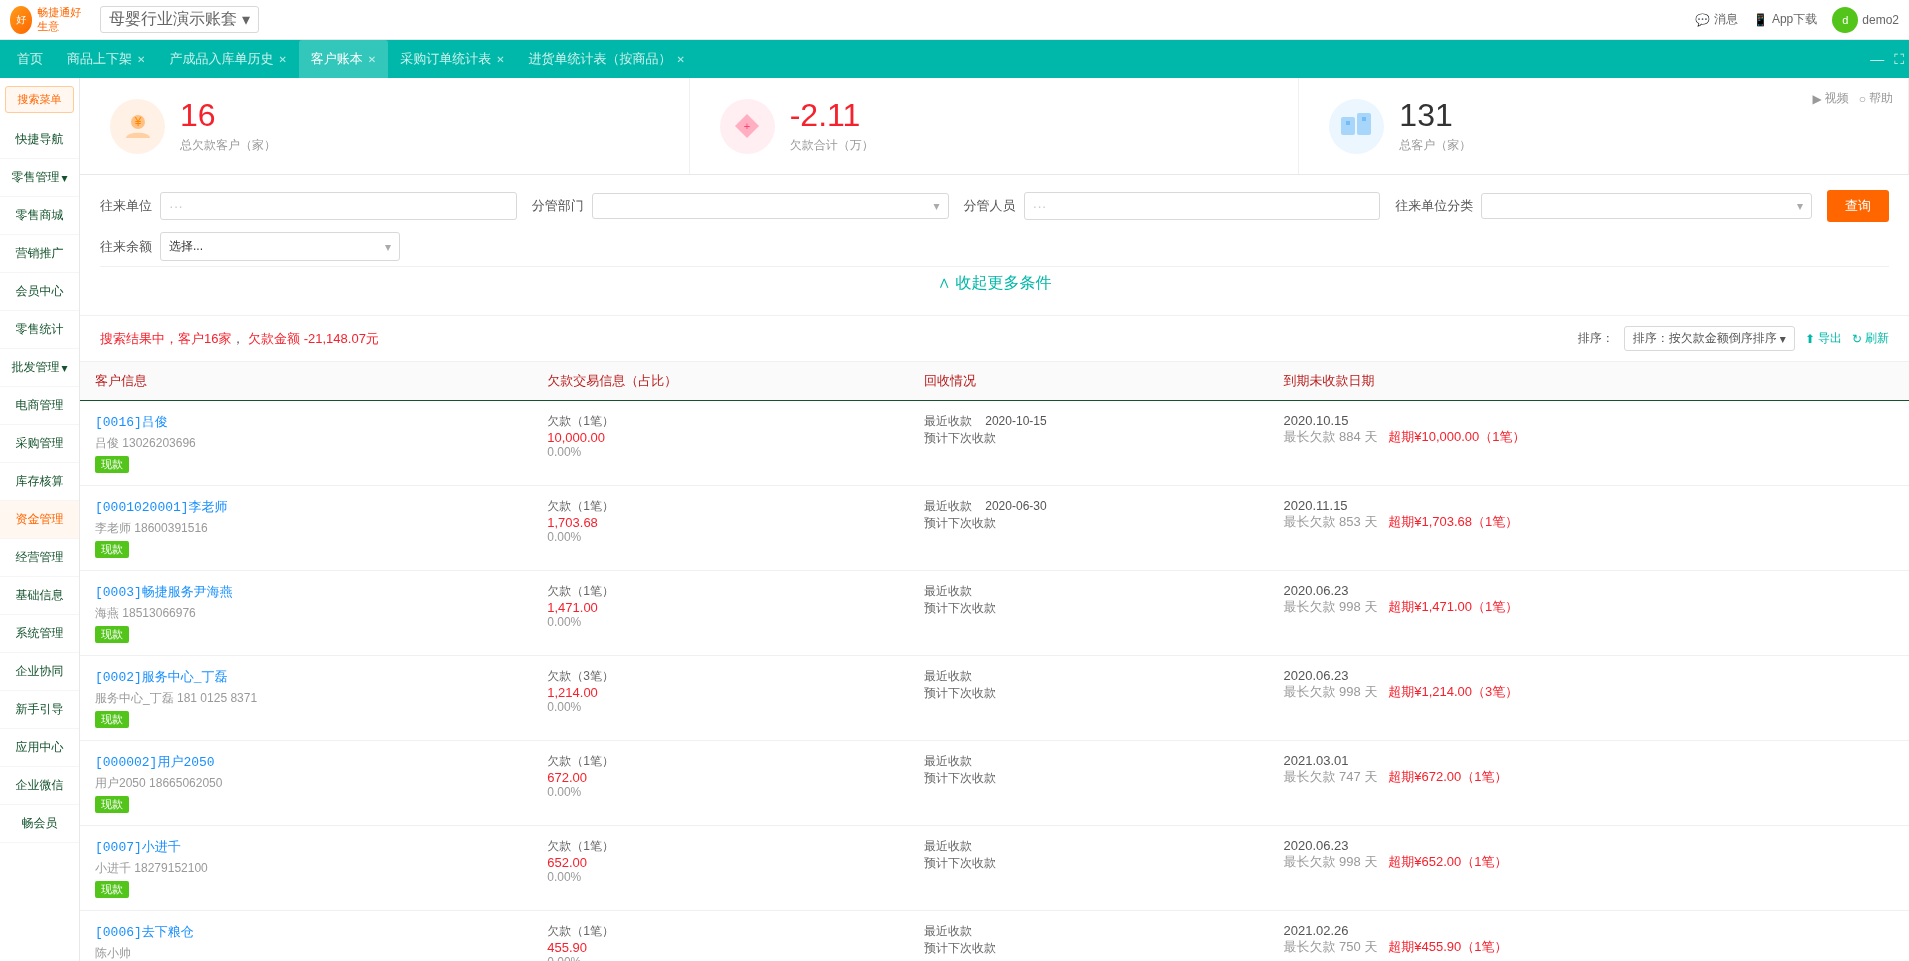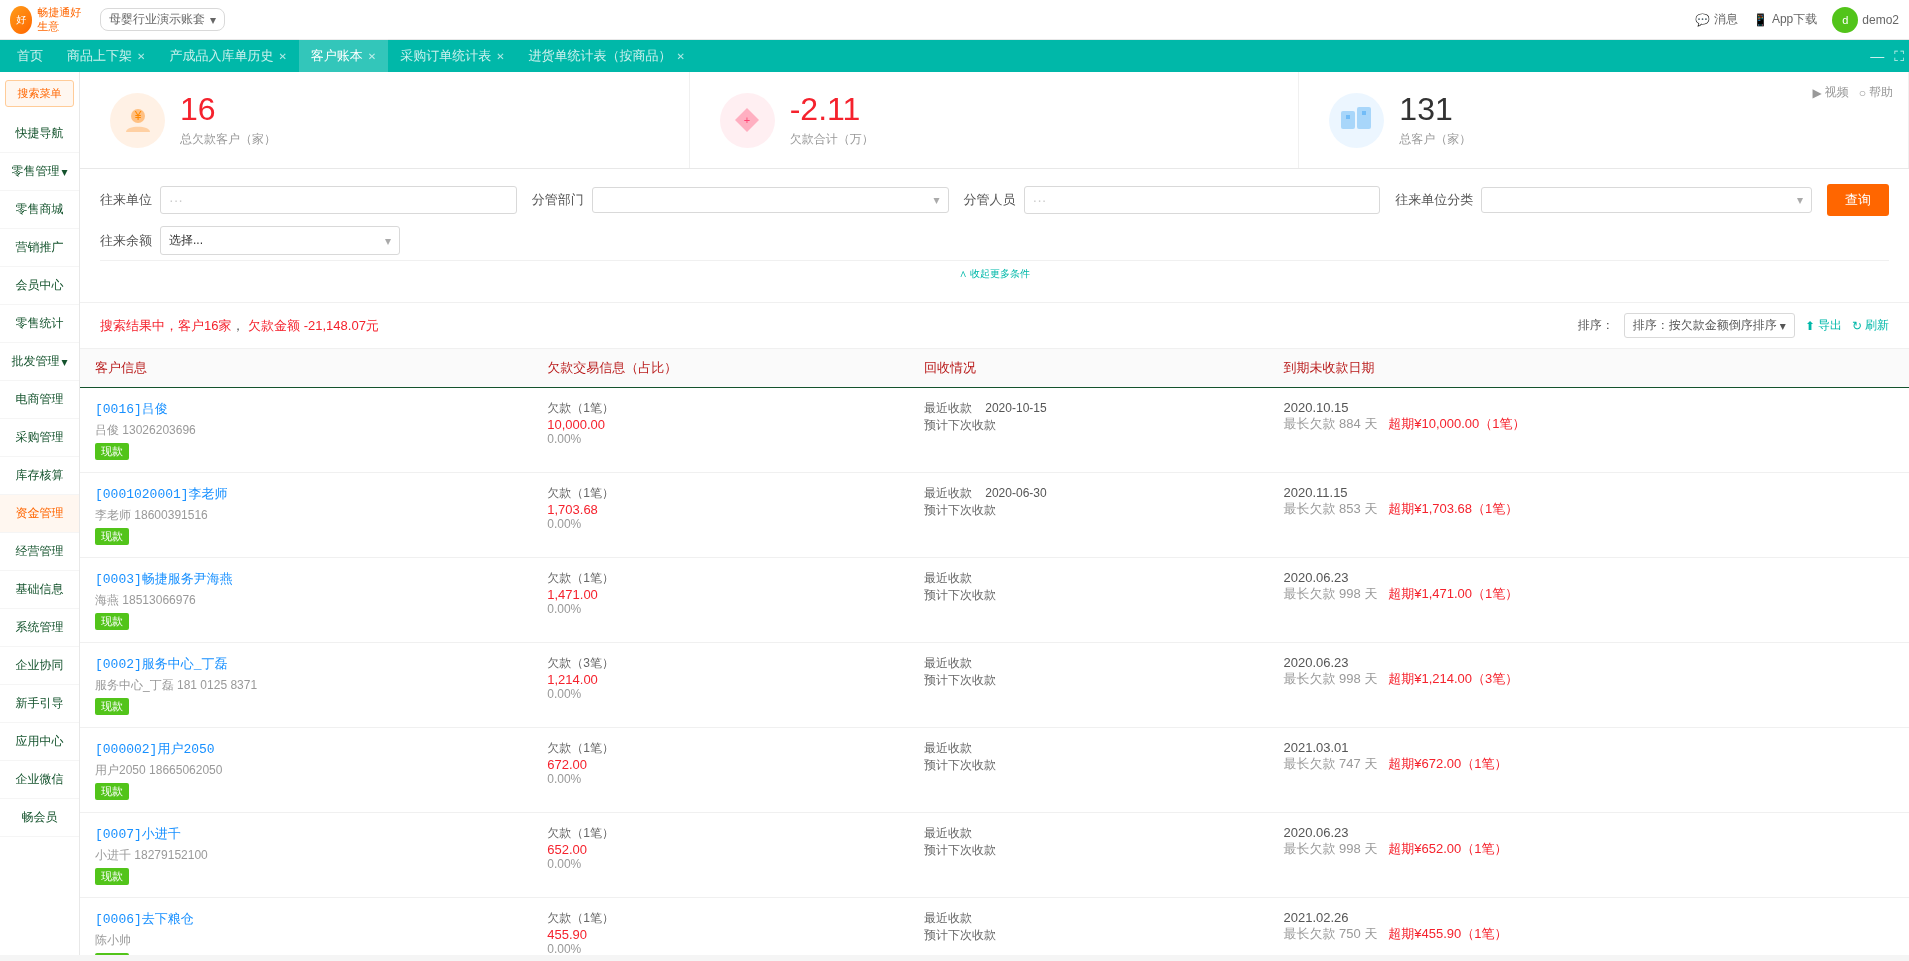--- a/index.html
+++ b/index.html
@@ -3,27 +3,27 @@
   <meta charset="utf-8">
   <style>
     * { margin: 0; padding: 0; box-sizing: border-box; }
     body { font-family: 'Microsoft YaHei', Arial, sans-serif; font-size: 13px; background: #f5f5f5; color: #333; overflow-x: hidden; }
     
     
     .top-bar { display: flex; align-items: center; height: 40px; background: #fff; border-bottom: 1px solid #e8e8e8; padding: 0 10px; }
     .logo-area { display: flex; align-items: center; gap: 5px; width: 80px; }
     .logo-icon { width: 28px; height: 28px; background: linear-gradient(135deg, #ff9d1a, #ff6600); border-radius: 50%; display: flex; align-items: center; justify-content: center; color: white; font-size: 10px; }
     .logo-text { font-size: 11px; color: #ff6600; line-height: 1.2; }
-    .top-selector { border: 1px solid #d9d9d9; border-radius: 8px; padding: 2px 8px; font-size: 12px; color: #666; display: flex; align-items: center; gap: 5px; cursor: pointer; margin-left: 10px; }
+    .top-selector { border: 1px solid #d9d9d9; border-radius: 3px; padding: 2px 8px; font-size: 16px; color: #666; display: flex; align-items: center; gap: 5px; cursor: pointer; margin-left: 10px; }
     .top-right { margin-left: auto; display: flex; align-items: center; gap: 15px; }
     .top-right-item { display: flex; align-items: center; gap: 4px; font-size: 12px; color: #666; cursor: pointer; }
     .avatar { width: 26px; height: 26px; border-radius: 50%; background: #52c41a; display: flex; align-items: center; justify-content: center; color: white; font-size: 11px; }
 
     
-    .tab-bar { display: flex; align-items: center; background: #00b8a9; height: 32px; padding: 0 5px; }
+    .tab-bar { display: flex; align-items: center; background: #00b8a9; height: 38px; padding: 0 5px; }
     .tab-item { display: flex; align-items: center; gap: 5px; padding: 0 12px; height: 38px; color: rgba(255,255,255,0.8); font-size: 13px; cursor: pointer; white-space: nowrap; }
     .tab-item.active { background: rgba(255,255,255,0.2); color: #fff; border-radius: 3px 3px 0 0; }
     .tab-item .close-x { font-size: 10px; color: rgba(255,255,255,0.7); }
     .tab-bar-right { margin-left: auto; display: flex; align-items: center; gap: 10px; }
     .tab-bar-right span { color: rgba(255,255,255,0.8); font-size: 14px; cursor: pointer; }
 
     
     .layout { display: flex; height: calc(100vh - 78px); }
     
     
@@ -54,21 +54,21 @@
     
     .filter-area { background: #fff; padding: 15px 20px; margin: 0; border-bottom: 1px solid #f0f0f0; }
     .filter-row { display: flex; align-items: center; gap: 15px; margin-bottom: 10px; }
     .filter-item { display: flex; align-items: center; gap: 8px; flex: 1; }
     .filter-label { font-size: 13px; color: #555; white-space: nowrap; flex-shrink: 0; }
     .filter-input { flex: 1; border: 1px solid #d9d9d9; border-radius: 3px; padding: 5px 8px; font-size: 12px; color: #333; display: flex; align-items: center; justify-content: space-between; cursor: pointer; min-width: 0; }
     .filter-input .dots { color: #ccc; font-size: 14px; }
     .filter-select { flex: 1; border: 1px solid #d9d9d9; border-radius: 3px; padding: 5px 8px; font-size: 12px; color: #333; display: flex; align-items: center; justify-content: space-between; cursor: pointer; }
     .filter-select .arrow { color: #aaa; }
     .query-btn { background: #ff6600; color: white; border: none; border-radius: 3px; padding: 7px 18px; font-size: 13px; cursor: pointer; white-space: nowrap; }
-    .collapse-btn { text-align: center; padding: 6px; color: #00b8a9; font-size: 10px; cursor: pointer; border-top: 1px solid #f0f0f0; margin-top: 5px; }
+    .collapse-btn { text-align: center; padding: 6px; color: #00b8a9; font-size: 16px; cursor: pointer; border-top: 1px solid #f0f0f0; margin-top: 5px; }
     .filter-row2 { display: flex; align-items: center; gap: 15px; }
 
     
     .table-area { background: #fff; margin: 0; }
     .table-toolbar { display: flex; align-items: center; padding: 10px 20px; border-bottom: 1px solid #f0f0f0; }
     .result-info { font-size: 13px; color: #555; }
     .result-info span { color: #f5222d; }
     .toolbar-right { margin-left: auto; display: flex; align-items: center; gap: 10px; font-size: 12px; color: #555; }
     .sort-select { border: 1px solid #d9d9d9; border-radius: 3px; padding: 3px 8px; font-size: 12px; display: flex; align-items: center; gap: 3px; cursor: pointer; }
     .toolbar-btn { display: flex; align-items: center; gap: 3px; color: #00b8a9; cursor: pointer; font-size: 12px; }

